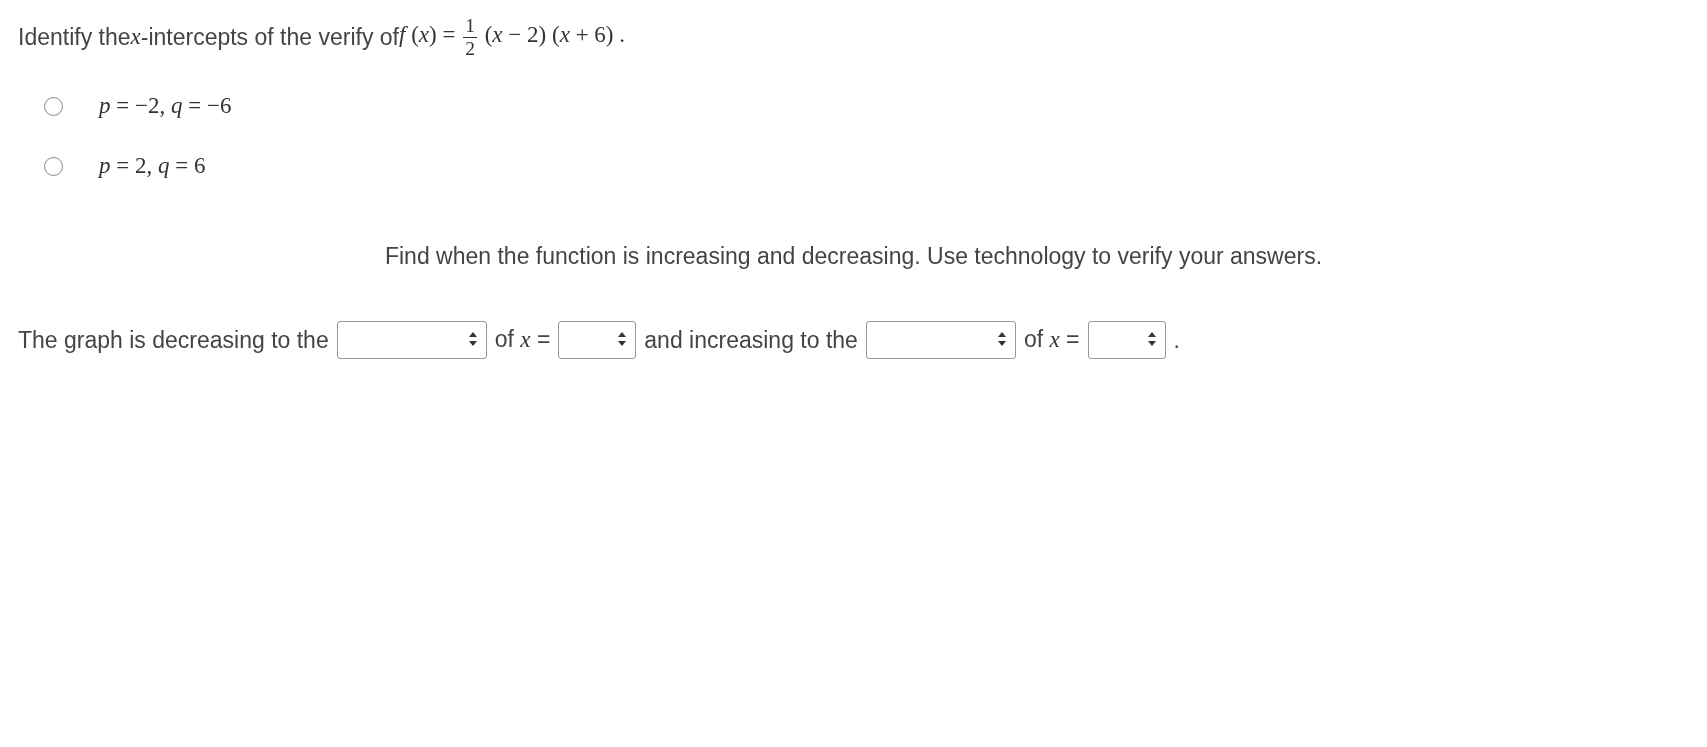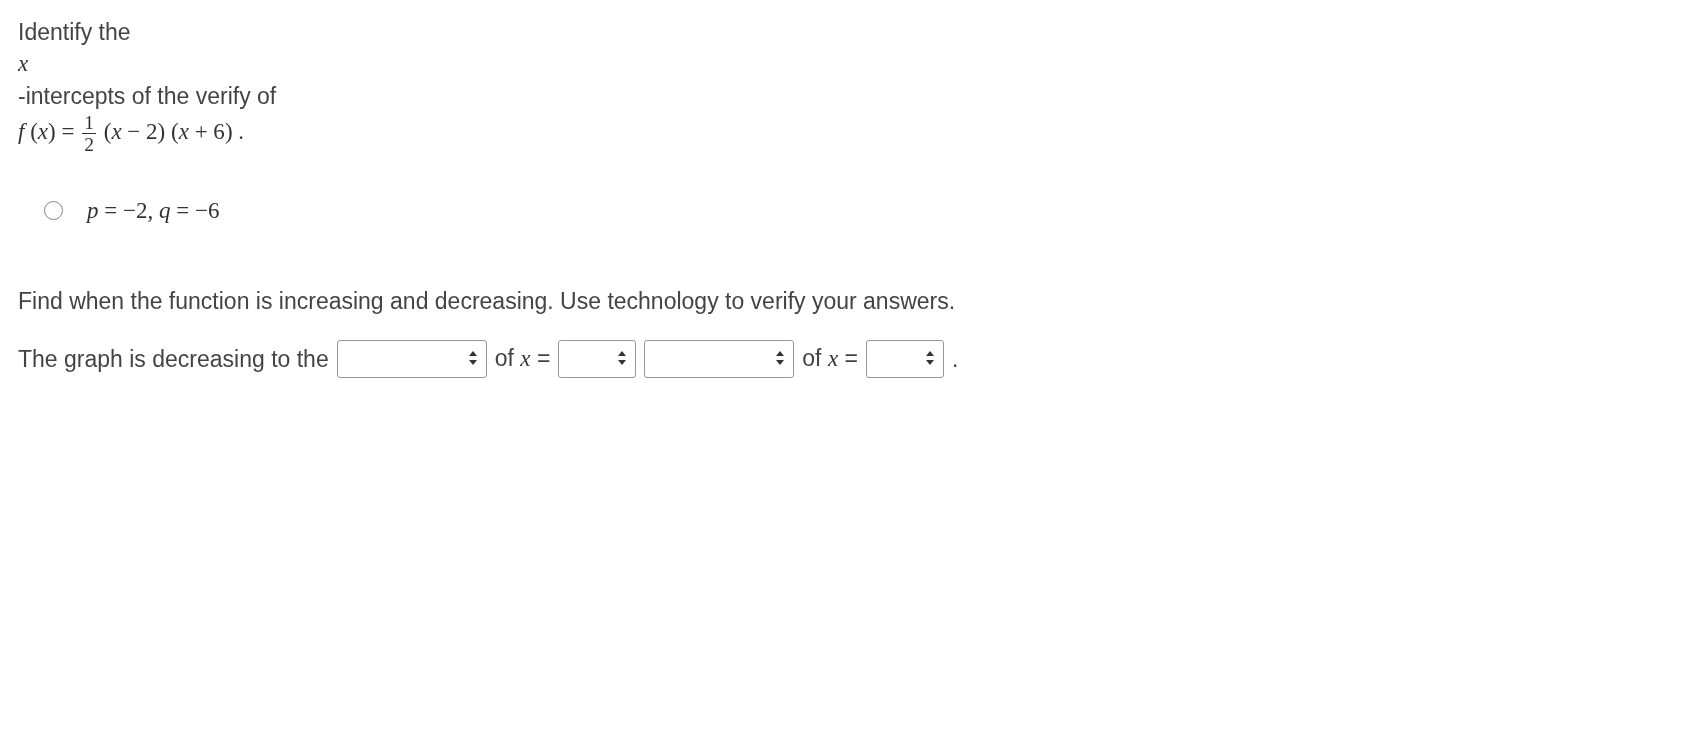--- a/index.html
+++ b/index.html
@@ -13,25 +13,24 @@
   }
   .math {
     font-family: "Times New Roman", Times, serif;
     font-style: italic;
     color: #333;
   }
   .math .upright {
     font-style: normal;
   }
   .question-text {
-    margin-bottom: 40px;
+    margin-bottom: 32px;
     display: flex;
-    align-items: flex-start;
+    align-items: center;
     flex-wrap: wrap;
-    flex-direction: column;
   }
   .frac {
     display: inline-flex;
     flex-direction: column;
     align-items: center;
     vertical-align: middle;
     font-size: 0.85em;
     line-height: 1;
     margin: 0 2px;
     font-style: normal;
@@ -44,31 +43,33 @@
     padding: 1px 2px 0 2px;
   }
   .options {
     margin-left: 26px;
     margin-bottom: 58px;
   }
   .option {
     display: flex;
     align-items: center;
     margin-bottom: 28px;
+    gap: 12px;
   }
   .radio-circle {
     width: 17px;
     height: 17px;
     border: 1.5px solid #888;
     border-radius: 50%;
     margin-right: 24px;
     flex-shrink: 0;
   }
   .prompt2 {
-    margin-bottom: 23px;
+    margin-bottom: 48px;
+    text-align: center;
   }
   .fill-row {
     display: flex;
     align-items: center;
     flex-wrap: wrap;
     gap: 8px;
   }
   .select-box {
     display: inline-flex;
     align-items: center;
@@ -113,20 +114,26 @@
   </span>
 </div>
 
 <div class="options">
   <div class="option">
     <span class="radio-circle"></span>
     <span class="math">
       <span>p</span><span class="upright"> = −2, </span><span>q</span><span class="upright"> = −6</span>
     </span>
   </div>
+  <div class="option">
+    <span class="radio-circle"></span>
+    <span class="math">
+      <span>p</span><span class="upright"> = 2, </span><span>q</span><span class="upright"> = 6</span>
+    </span>
+  </div>
 </div>
 
 <div class="prompt2">Find when the function is increasing and decreasing. Use technology to verify your answers.</div>
 
 <div class="fill-row">
   <span>The graph is decreasing to the</span>
 
   <span class="select-box wide">
     <span class="updown">
       <svg width="10" height="16" viewBox="0 0 10 16">
@@ -142,20 +149,21 @@
 
   <span class="select-box narrow">
     <span class="updown">
       <svg width="10" height="16" viewBox="0 0 10 16">
           <path d="M5 1 L9 6 L1 6 Z" fill="#333"></path>
           <path d="M5 15 L9 10 L1 10 Z" fill="#333"></path>
         </svg>
     </span>
   </span>
 
+  <span>and increasing to the</span>
 
   <span class="select-box wide">
     <span class="updown">
       <svg width="10" height="16" viewBox="0 0 10 16">
           <path d="M5 1 L9 6 L1 6 Z" fill="#333"></path>
           <path d="M5 15 L9 10 L1 10 Z" fill="#333"></path>
         </svg>
     </span>
   </span>
 

